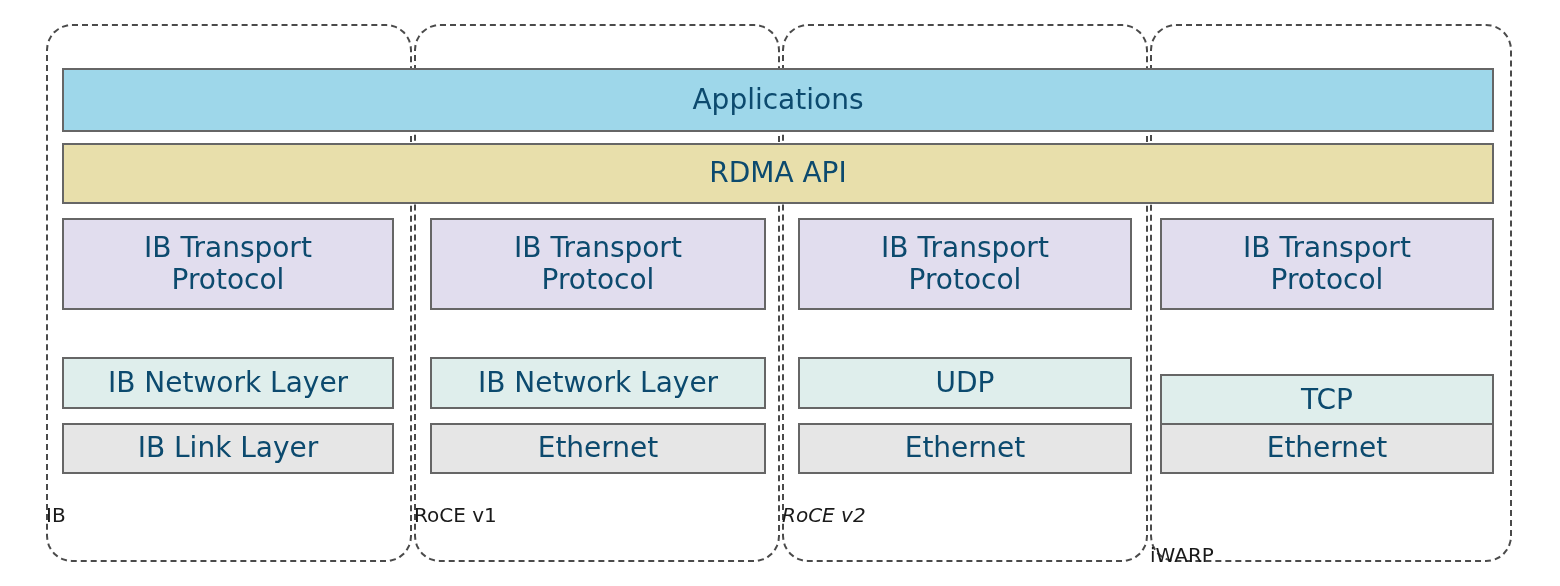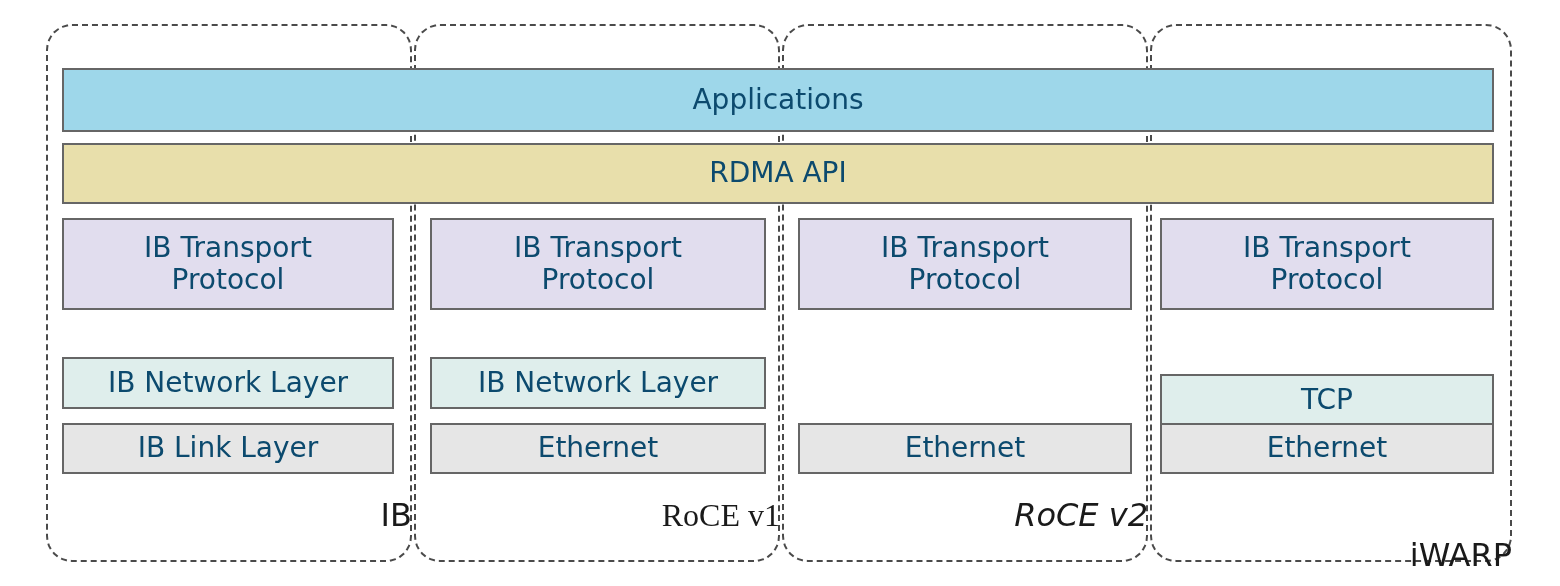--- a/index.html
+++ b/index.html
@@ -30,22 +30,22 @@
     box-sizing: border-box;
     background: transparent;
   }
 
   
   .col-label {
     position: absolute;
     top: 494px;
     height: 42px;
     line-height: 42px;
-    text-align: right;
-    font-size: 32px;
+    text-align: left;
+    font-size: 20px;
     color: #1a1a1a;
     white-space: nowrap;
   }
 
   
   .box {
     position: absolute;
     box-sizing: border-box;
     border: 2px solid #666666;
     display: flex;
@@ -90,26 +90,27 @@
   <div class="box network" style="left:62px; width:332px;">IB Network Layer</div>
   <div class="box link" style="left:62px; width:332px;">IB Link Layer</div>
   <div class="col-label" style="left:46px; width:366px;">IB</div>
 
   <div class="box transport" style="left:430px; width:336px;">
     <span class="label-2line">IB Transport
 Protocol</span>
   </div>
   <div class="box network" style="left:430px; width:336px;">IB Network Layer</div>
   <div class="box link" style="left:430px; width:336px;">Ethernet</div>
-  <div class="col-label" style="left:414px; width:366px;font-family:Liberation Serif, serif;">RoCE v1</div>
+  <div class="col-label" style="left:414px; width:366px;">RoCE v1</div>
 
   <div class="box transport" style="left:798px; width:334px;">
     <span class="label-2line">IB Transport
 Protocol</span>
   </div>
+  <div class="box network" style="left:798px; width:334px;">UDP</div>
   <div class="box link" style="left:798px; width:334px;">Ethernet</div>
   <div class="col-label" style="left:782px; width:366px;font-style:italic;">RoCE v2</div>
 
   <div class="box transport" style="left:1160px; width:334px;">
     <span class="label-2line">IB Transport
 Protocol</span>
   </div>
   <div class="box network" style="left:1160px; width:334px;margin-top:17px;">TCP</div>
   <div class="box link" style="left:1160px; width:334px;">Ethernet</div>
   <div class="col-label" style="left:1150px; width:362px;margin-top:40px;">iWARP</div>

